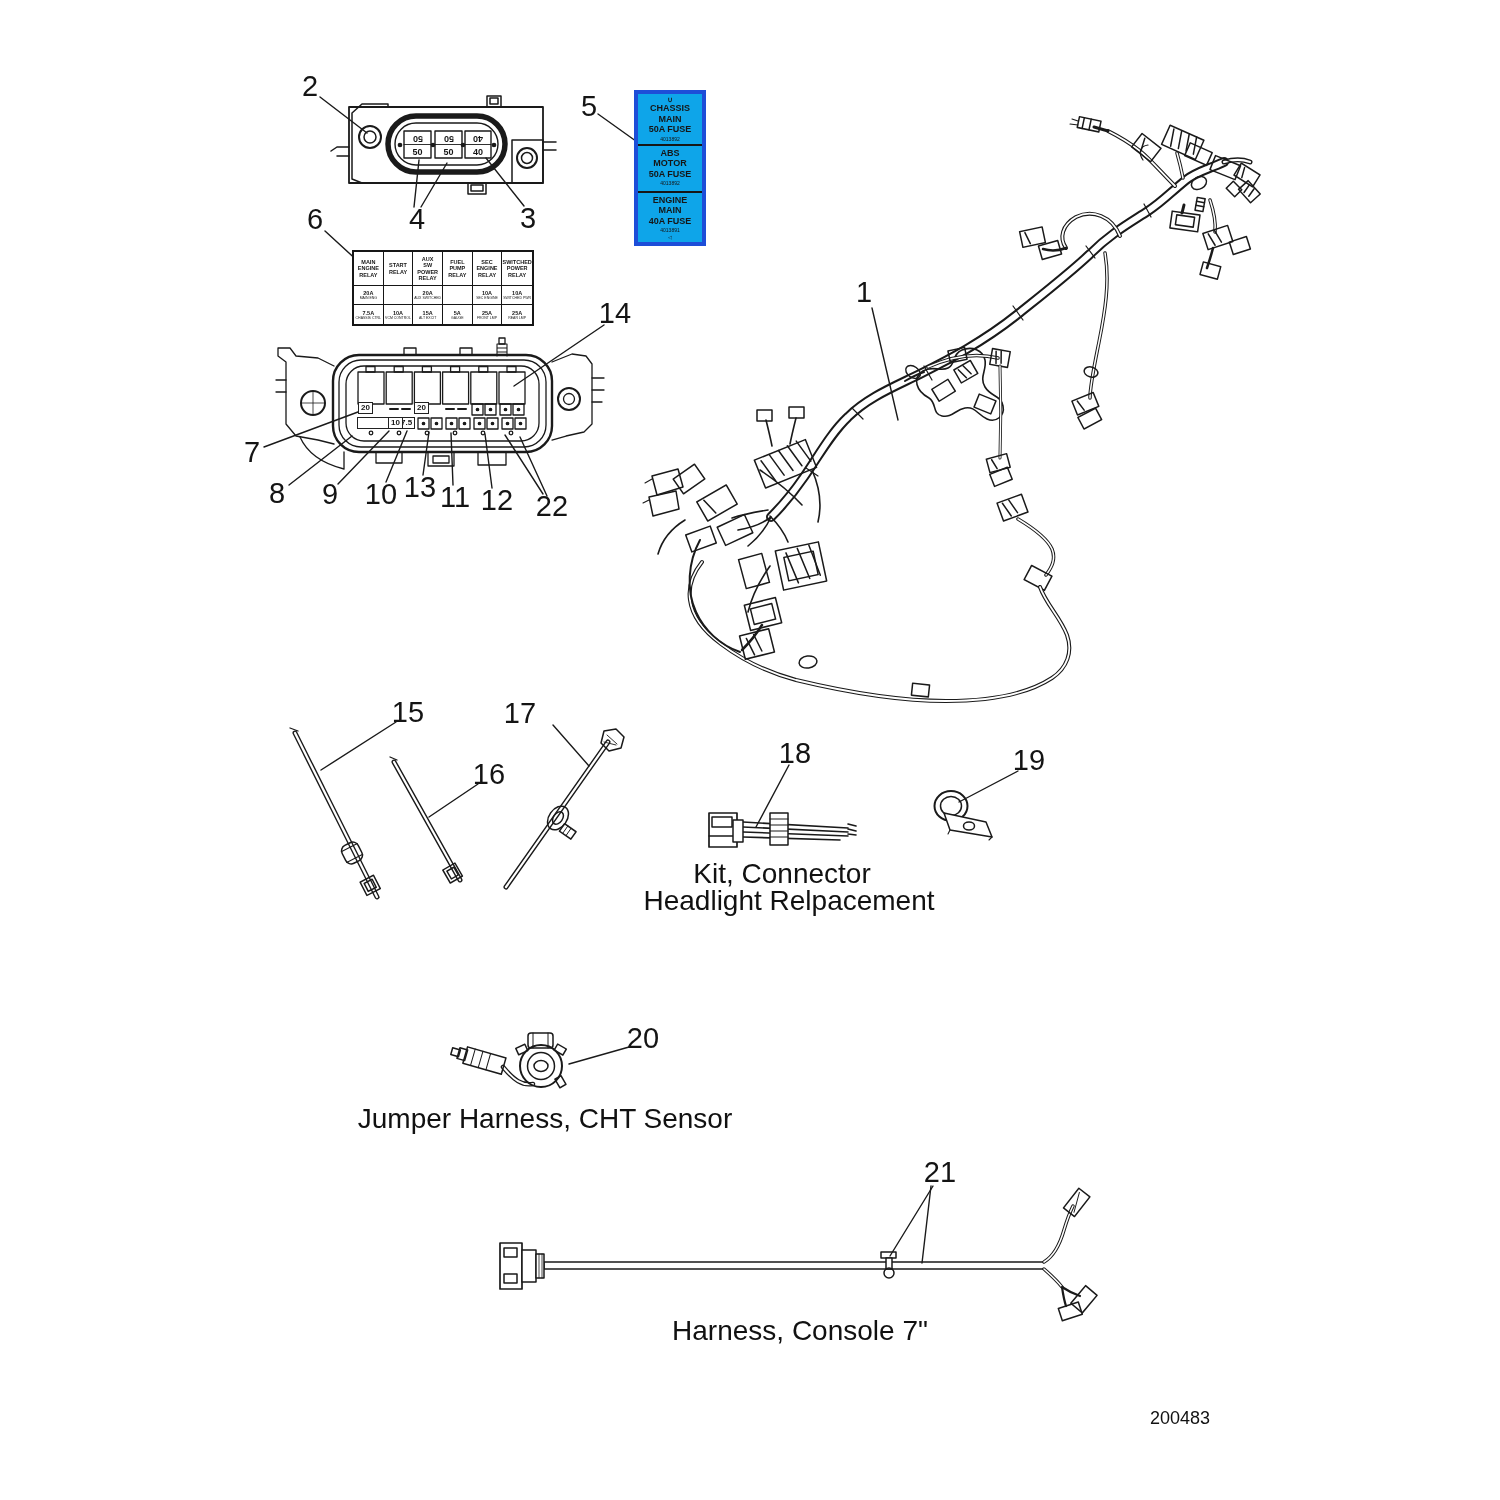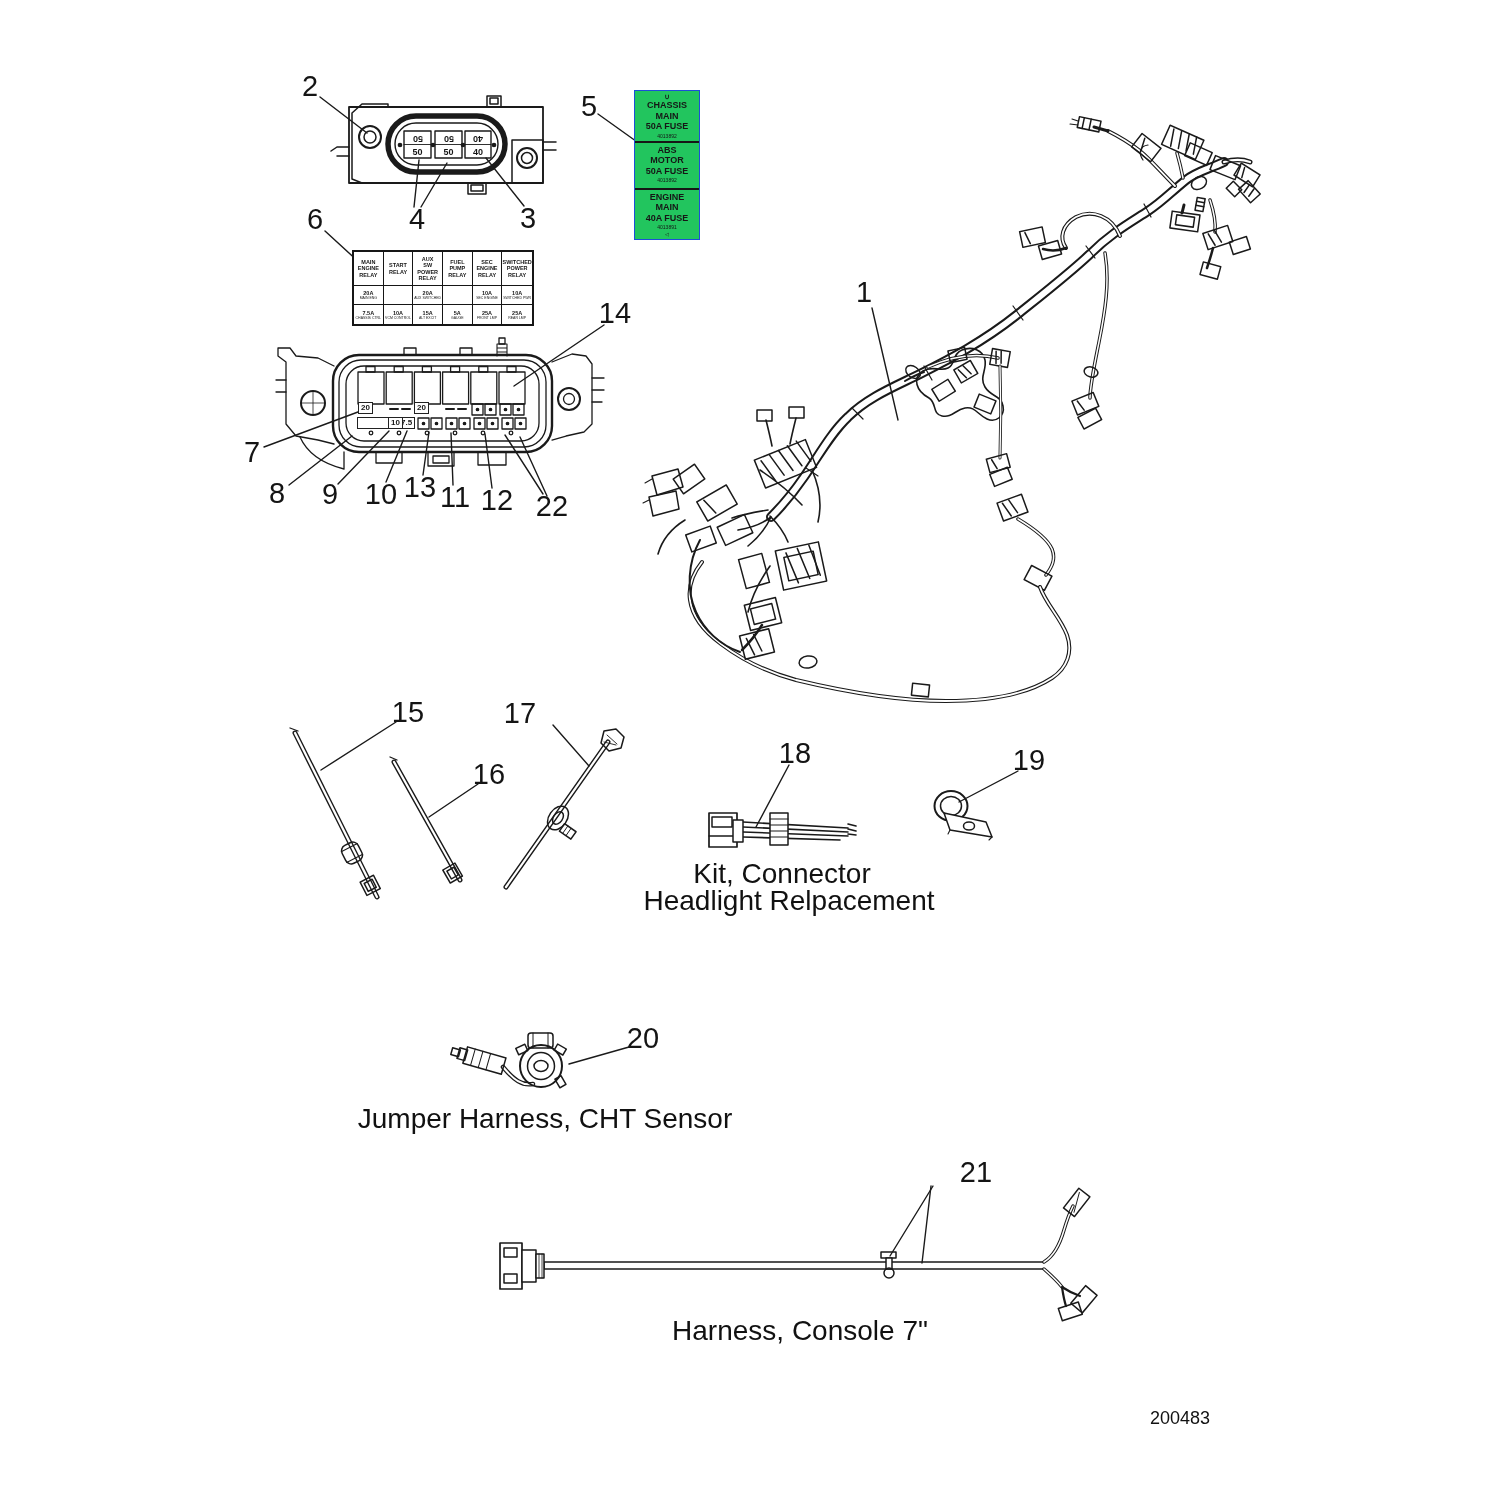--- a/index.html
+++ b/index.html
@@ -3,21 +3,21 @@
 <meta charset="utf-8">
 <style>
   html,body{margin:0;padding:0;}
   body{width:1500px;height:1500px;background:#fff;font-family:"Liberation Sans",sans-serif;color:#161616;}
   #stage{position:relative;width:1500px;height:1500px;background:#fff;overflow:hidden;}
   #art{position:absolute;left:0;top:0;}
   .callout{position:absolute;transform:translate(-50%,-50%);font-size:29px;color:#141414;letter-spacing:0;}
   .caption{position:absolute;transform:translateX(-50%);font-size:28px;white-space:nowrap;color:#111;}
   .footer-copy{position:absolute;left:240px;top:1408px;font-size:28px;color:#111;}
   .footer-num{position:absolute;left:1180px;top:1408px;transform:translateX(-50%);font-size:18px;color:#111;}
-  .fuse-label-block{position:absolute;left:634px;top:90px;width:64px;border:1px solid #1d4ed8;background:#22c55e;}
+  .fuse-label-block{position:absolute;left:634px;top:90px;width:64px;border:4px solid #1d4ed8;background:#0ea5e9;}
   .flb-cell{border-bottom:2px solid #161616;text-align:center;padding:2px 1px 2px;min-height:41px;}
   .flb-cell:last-child{border-bottom:none;}
   .flb-icon{font-size:7px;line-height:7px;font-weight:bold;}
   .flb-line{font-size:9px;font-weight:bold;line-height:10.5px;}
   .flb-part{font-size:5px;line-height:6px;margin-top:1px;}
   .relay-block{position:absolute;left:352px;top:250px;width:178px;border:2px solid #161616;background:#fff;
     display:grid;grid-template-columns:repeat(6,1fr);grid-template-rows:34px 19px 19px;}
   .rb-cell{border-right:1px solid #161616;border-bottom:1px solid #161616;display:flex;flex-direction:column;
     align-items:center;justify-content:center;text-align:center;overflow:hidden;}
   .rb-cell.last{border-right:none;}
@@ -568,21 +568,21 @@
       <div class="callout" style="left: 455px; top: 497px;">11</div>
       <div class="callout" style="left: 497px; top: 500px;">12</div>
       <div class="callout" style="left: 420px; top: 487px;">13</div>
       <div class="callout" style="left: 615px; top: 313px;">14</div>
       <div class="callout" style="left: 408px; top: 712px;">15</div>
       <div class="callout" style="left: 489px; top: 774px;">16</div>
       <div class="callout" style="left: 520px; top: 713px; text-align: center;">17</div>
       <div class="callout" style="left: 795px; top: 753px;">18</div>
       <div class="callout" style="left: 1029px; top: 760px;">19</div>
       <div class="callout" style="left: 643px; top: 1038px;">20</div>
-      <div class="callout" style="left: 940px; top: 1172px; margin-left: 36px;">21</div>
+      <div class="callout" style="left: 940px; top: 1172px;">21</div>
       <div class="callout" style="left: 552px; top: 506px;">22</div>
     </div>
 
   <div class="caption" style="left:782px;top:858px;">Kit, Connector</div>
   <div class="caption" style="left:545px;top:1103px;">Jumper Harness, CHT Sensor</div>
   <div class="caption" style="left:789px;top:885px;">Headlight Relpacement</div>
   <div class="caption" style="left:800px;top:1315px;">Harness, Console 7"</div>
 
   <div class="footer-num">200483</div>
 <div class="fuse-tag" style="left: 358px; top: 402px;">20</div>

